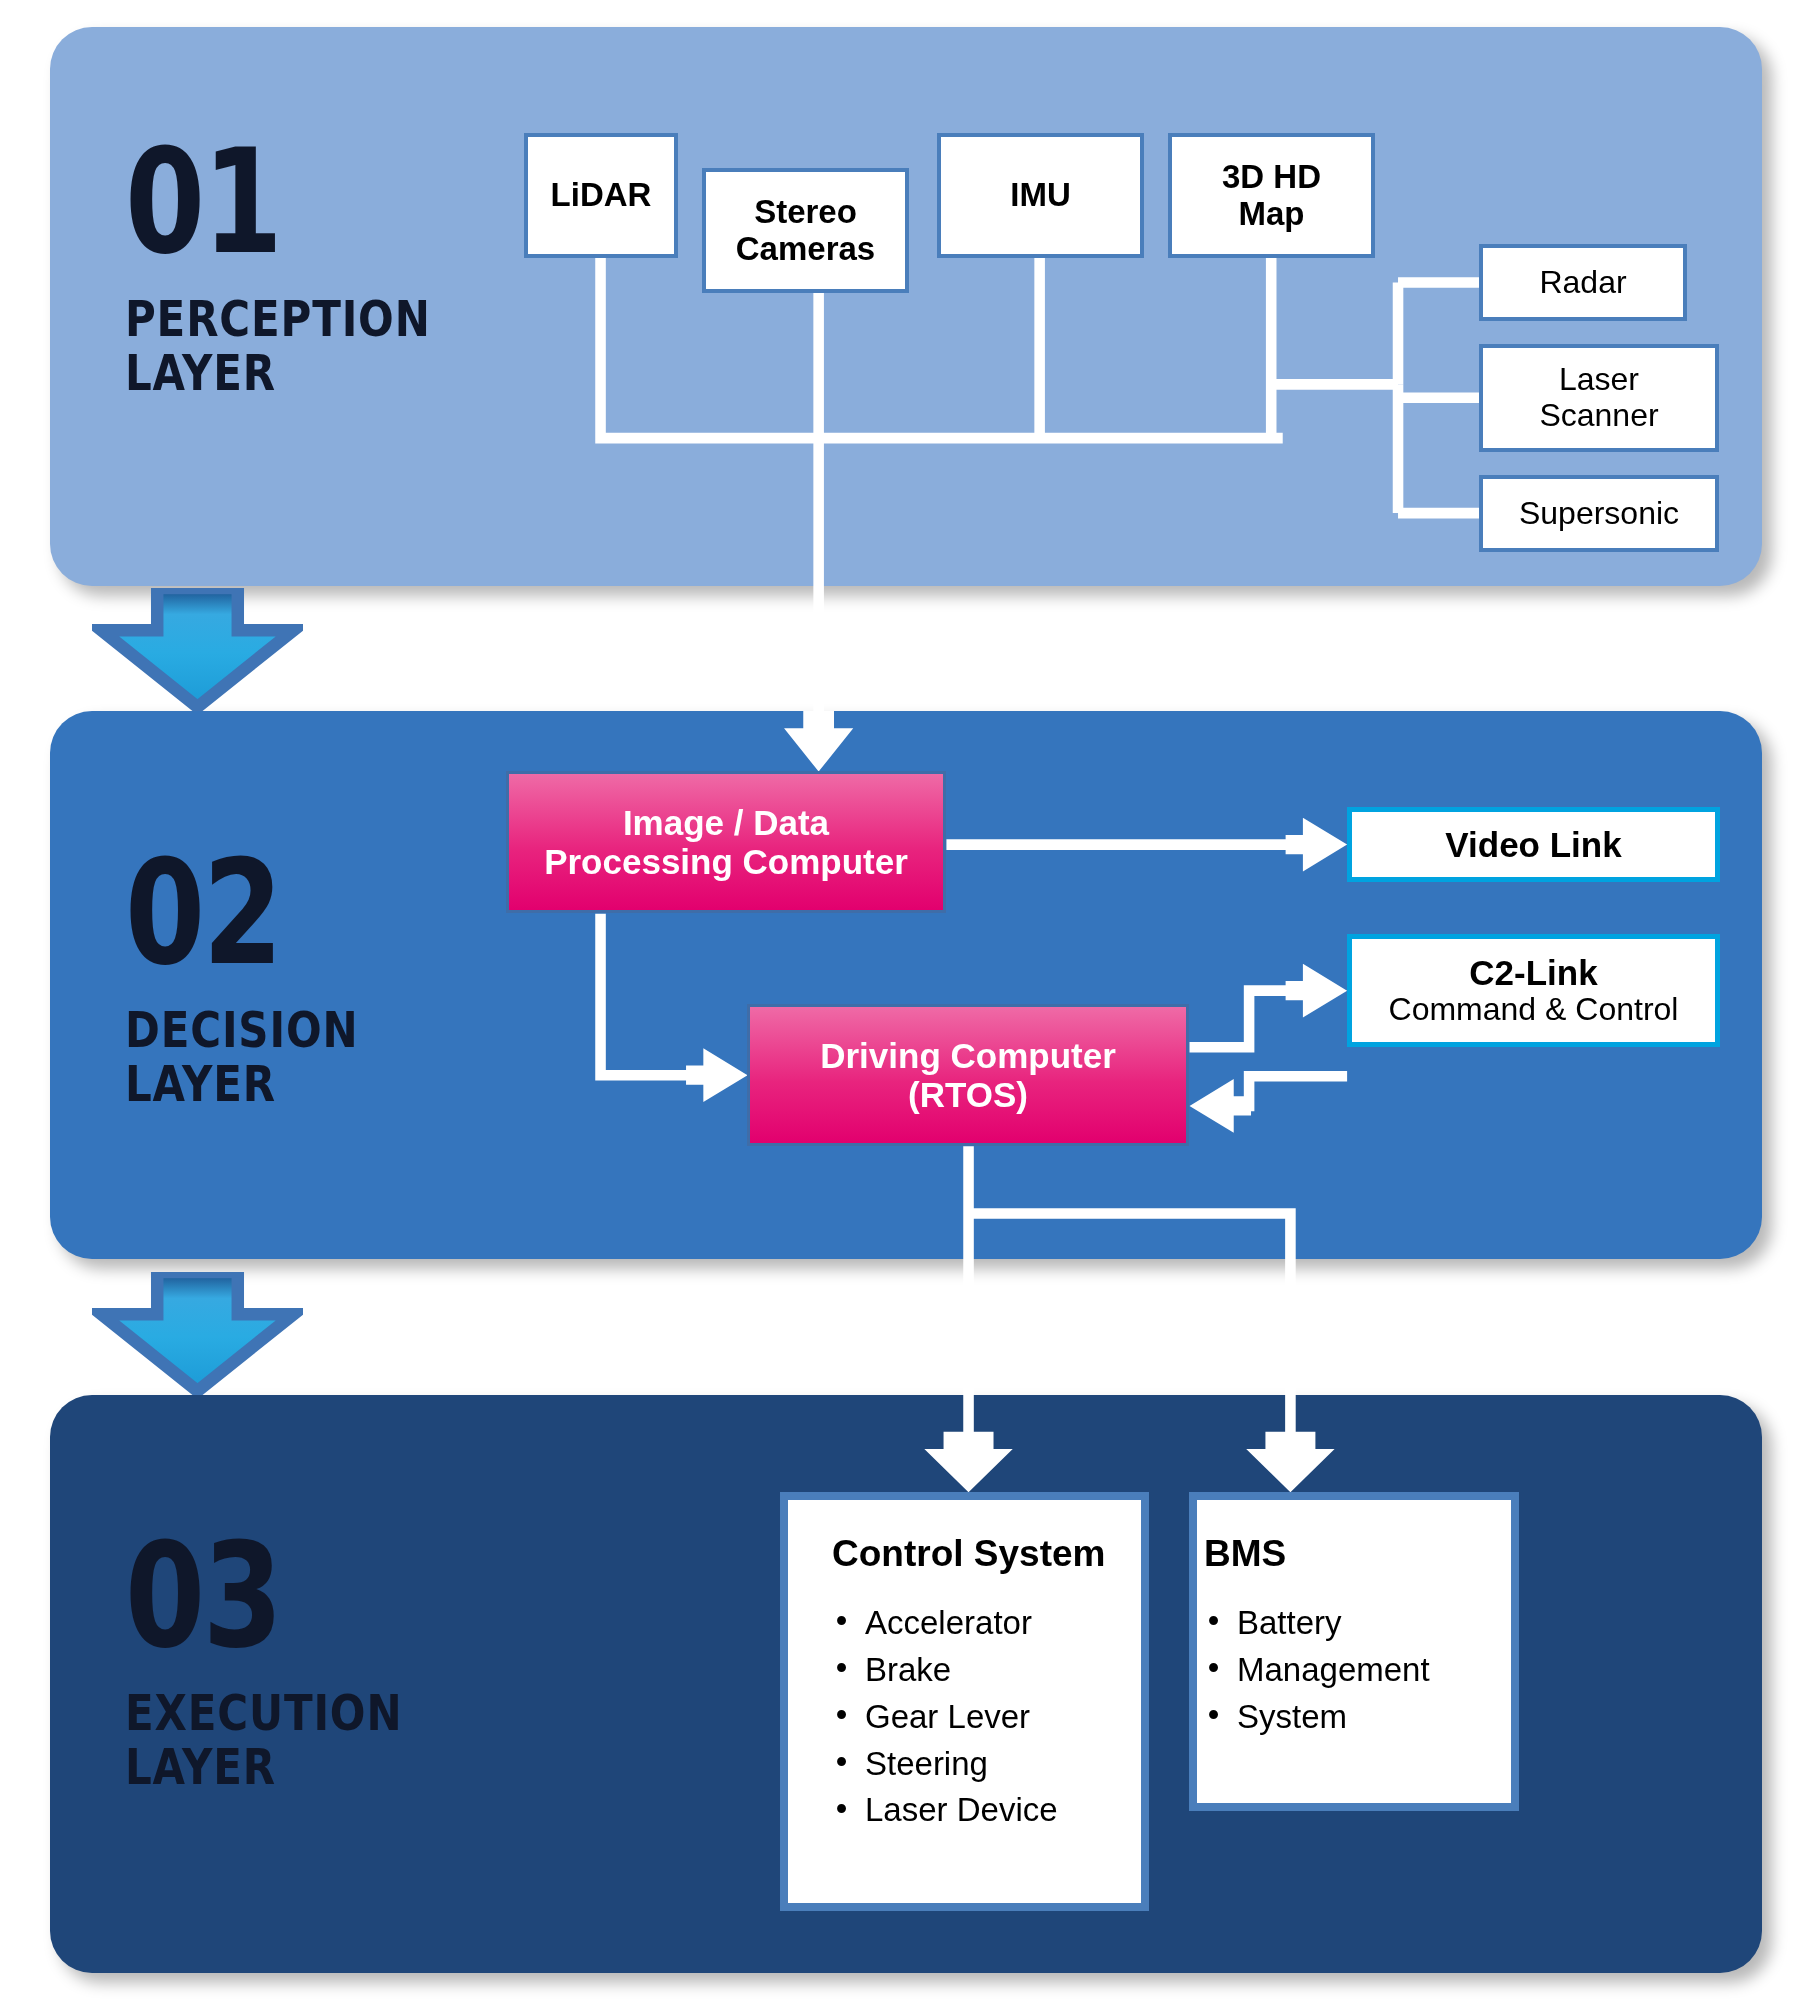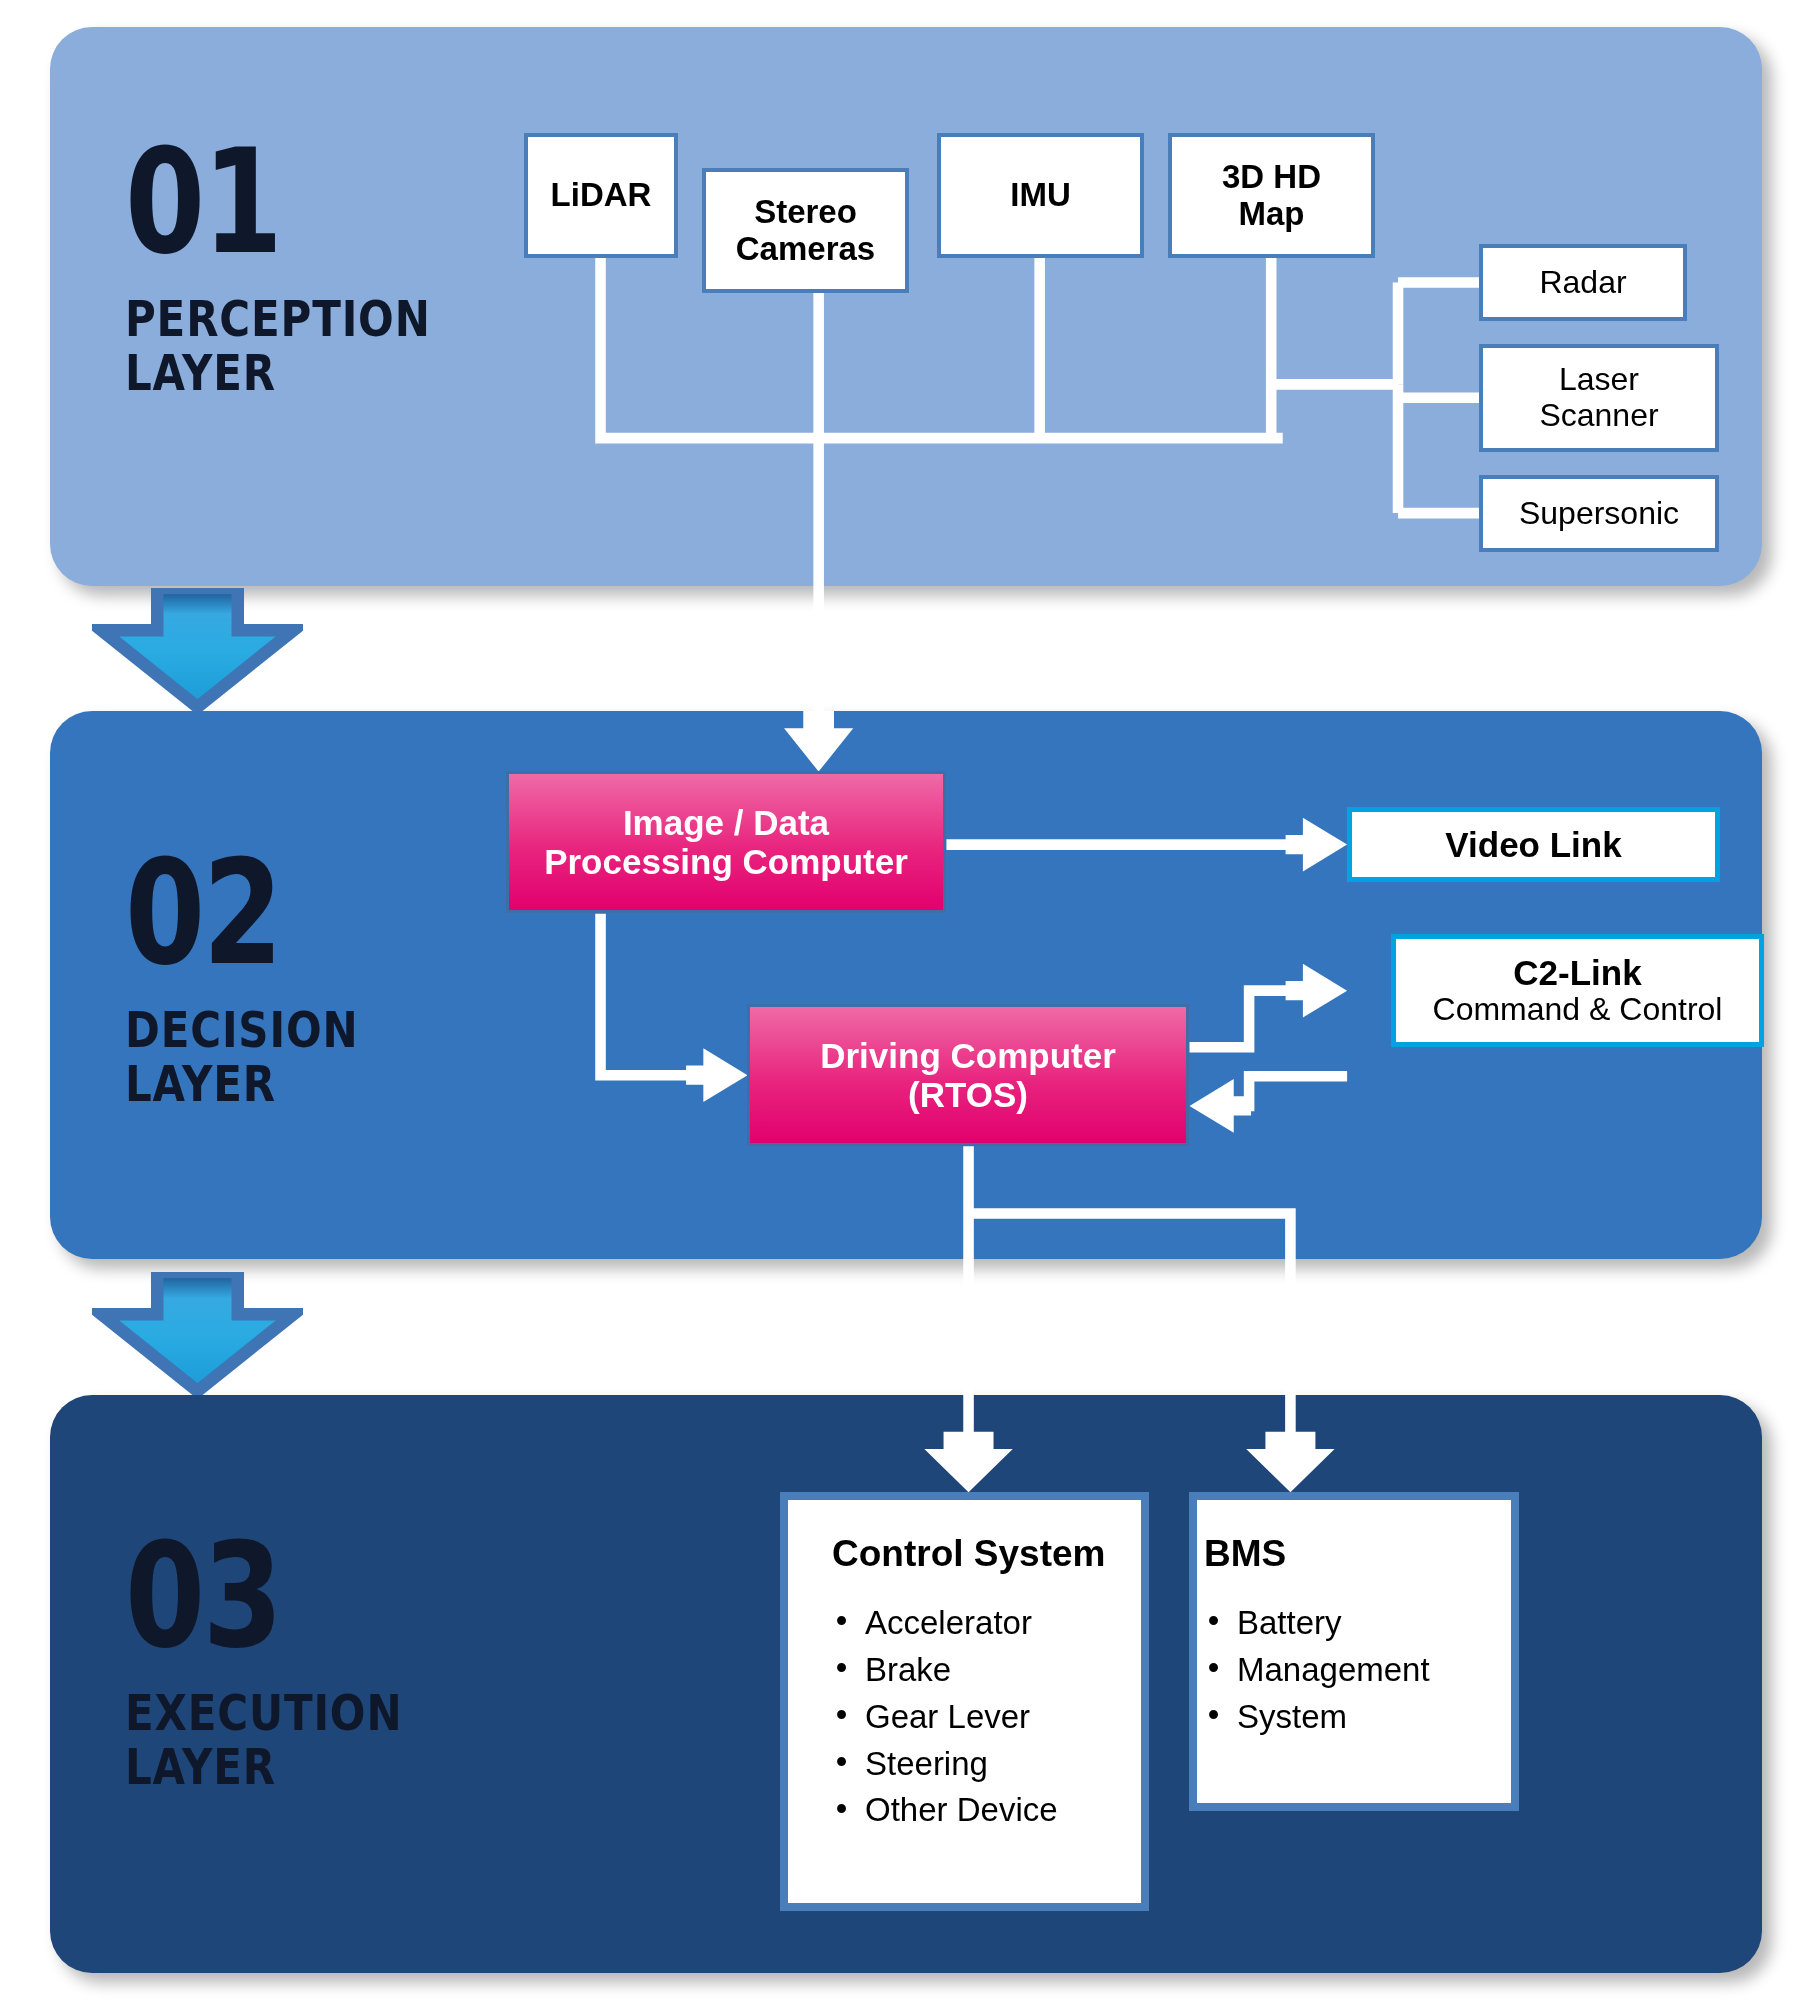--- a/index.html
+++ b/index.html
@@ -100,21 +100,21 @@
   
   .node.pink {
     background: linear-gradient(180deg, #EF6AA6 0%, #E8247E 55%, #E2006E 100%);
     color: #ffffff;
     border: 3.8px solid #3F6DA8;
     font-weight: bold;
   }
   #node-imgproc  { left: 506px; top: 771px; width: 440px; height: 142px; font-size: 35px; }
   #node-driving  { left: 747px; top: 1004px; width: 442px; height: 142px; font-size: 35px; }
   #node-videolink{ left: 1347px; top: 807px; width: 373px; height: 75px; font-size: 35px; font-weight: bold; }
-  #node-c2link   { left: 1347px; top: 934px; width: 373px; height: 113px; margin-left: 44px; }
+  #node-c2link   { left: 1347px; top: 934px; width: 373px; height: 113px; }
   #node-c2link .t-bold { font-size: 35px; }
   #node-c2link .t-reg  { font-size: 32px; }
 
   
   .exec-node {
     position: absolute;
     background: #ffffff;
     border: 8.6px solid #4A7EBB;
     box-sizing: border-box;
     padding: 33px 0 25px 44px;
@@ -266,21 +266,21 @@
     <div class="t-reg">Command &amp; Control</div>
   </div>
 
   <div class="exec-node" id="node-control">
     <div class="exec-title">Control System</div>
     <ul class="exec-list">
         <li>Accelerator</li>
         <li>Brake</li>
         <li>Gear Lever</li>
         <li>Steering</li>
-        <li>Other Device</li>
+        <li>Laser Device</li>
       </ul>
   </div>
 
   <div class="exec-node" id="node-bms">
     <div class="exec-title">BMS</div>
     <ul class="exec-list">
         <li>Battery</li>
         <li>Management</li>
         <li>System</li>
       </ul>

